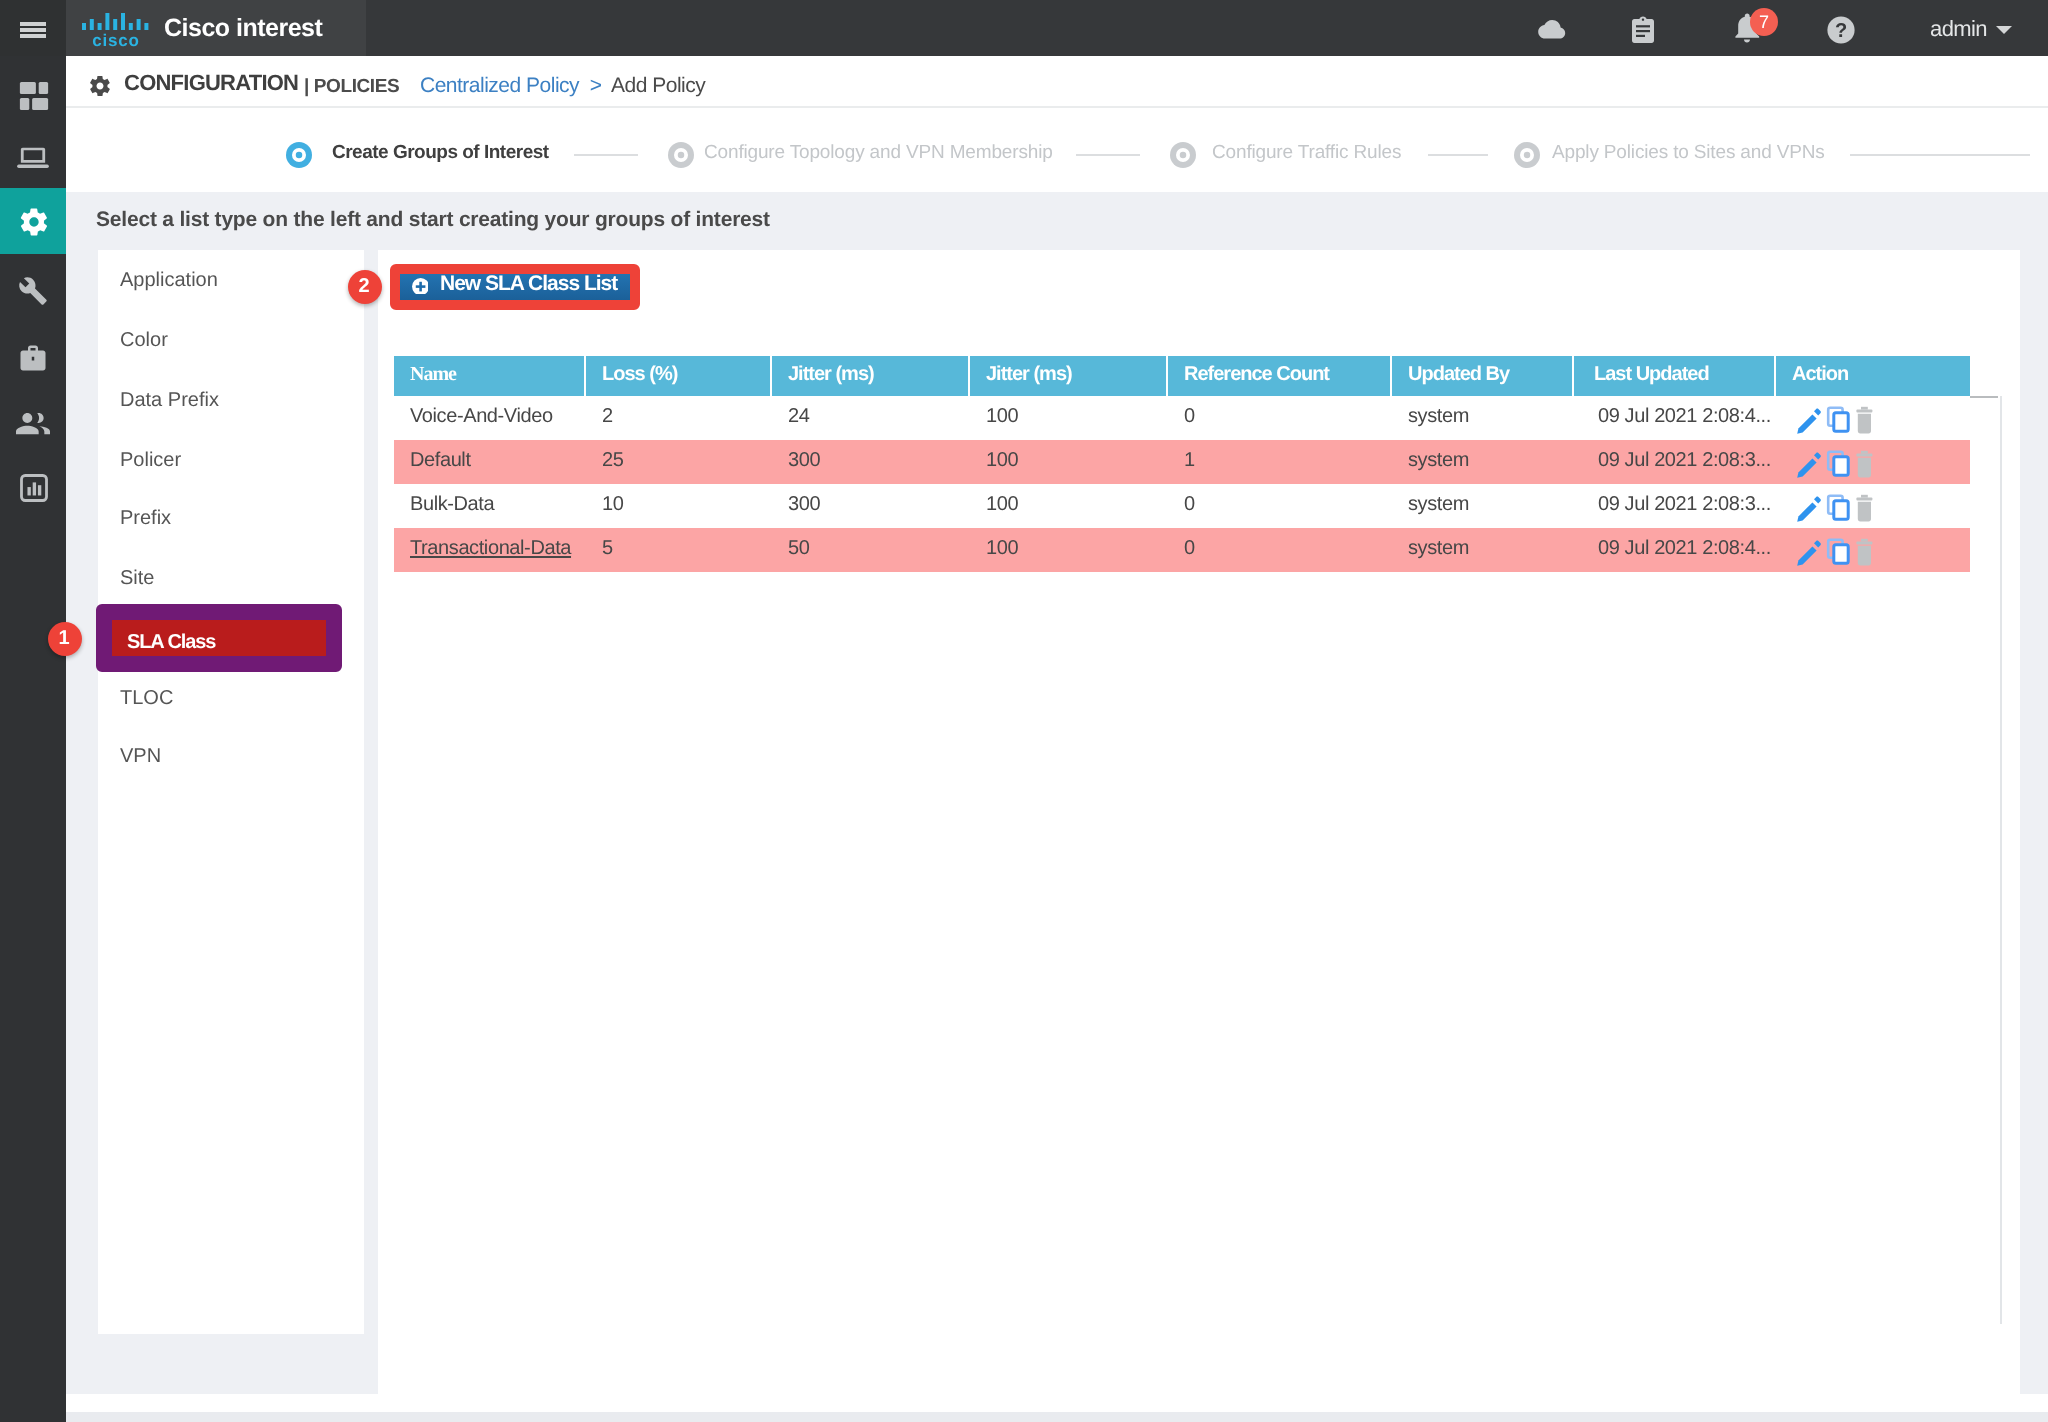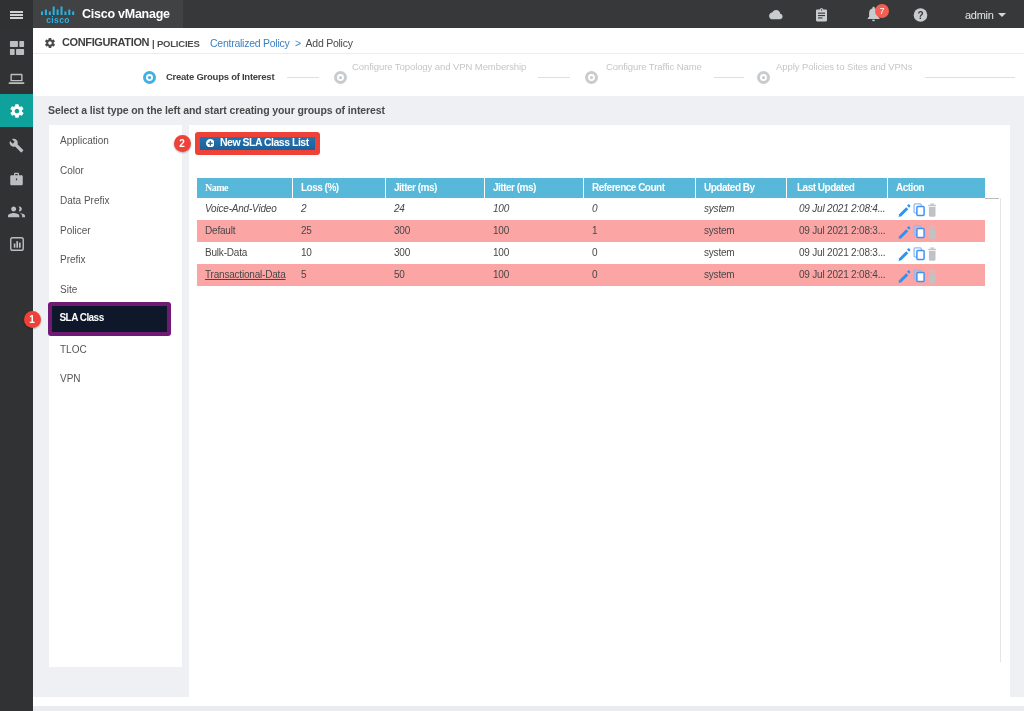--- a/index.html
+++ b/index.html
@@ -28,28 +28,28 @@
 #crumbbar .gear { position:absolute; left:11px; top:9px; }
 #conf { position:absolute; left:29px; top:8px; font-size:11px; font-weight:bold; color:#3f3f3f; letter-spacing:-0.38px;}
 #pol { position:absolute; left:119px; top:9.5px; font-size:9.5px; font-weight:bold; color:#4c4c4c; letter-spacing:-0.2px; }
 #crumbs { position:absolute; left:177px; top:9px; font-size:10.5px; color:#4a4a4a; letter-spacing:-0.25px; }
 #crumbs a { color:#3c80c3; text-decoration:none;margin-top:37px; }
 
 
 #stepbar { position:absolute; left:33px; top:54px; width:991px; height:42px; background:#fff; }
 .stepic { position:absolute; top:16.5px; }
 .steptxt-on  { position:absolute; top:17px; font-size:9.5px; font-weight:bold; color:#3f3f3f; white-space:nowrap; letter-spacing:-0.25px;}
-.steptxt-off { position:absolute; top:7px; font-size:9.5px; color:#c3c6c9; white-space:nowrap; letter-spacing:-0.08px;}
+.steptxt-off { position:absolute; top:17px; font-size:9.5px; color:#c3c6c9; white-space:nowrap; letter-spacing:-0.08px;}
 .stepline { position:absolute; top:22.5px; height:1px; background:#dcdee0; }
 
 
 #subhead { position:absolute; left:48px; top:103.5px; font-size:10.5px; font-weight:bold; color:#4a4a4a; letter-spacing:-0.1px; }
 #listpanel { position:absolute; left:49px; top:125px; width:133px; height:542px; background:#fff; }
 .litem { position:absolute; left:11px; font-size:10px; color:#555; line-height:12px;}
-#slabox { position:absolute; left:-1px; top:176.5px; width:123px; height:34.5px; border:4px solid #701a75; border-radius:3px; background:#0f172a; }
+#slabox { position:absolute; left:-1px; top:176.5px; width:123px; height:34.5px; border:8px solid #701a75; border-radius:3px; background:#b91c1c; }
 #slabox span { position:absolute; left:7.5px; top:6px; color:#fff; font-weight:bold; font-size:10px; letter-spacing:-0.55px; }
 .badge { position:absolute; width:17px; height:17px; border-radius:50%; background:#ee4238; color:#fff; font-size:10px; font-weight:bold; text-align:center; line-height:17px; box-shadow:0 1px 2px rgba(0,0,0,0.3); }
 
 #tablepanel { position:absolute; left:189px; top:125px; width:821px; height:632px; background:#fff; }
 #btnbox { position:absolute; left:6px; top:6.5px; width:125px; height:23.5px; border:5px solid #ee4238; border-radius:3px; background:linear-gradient(#2373b1,#1b6099); }
 #btnbox .btxt { position:absolute; left:20px; top:-0.5px; color:#fff; font-weight:bold; font-size:10.5px; white-space:nowrap; letter-spacing:-0.5px; }
 
 
 #tbl { position:absolute; left:8px; top:53px; width:805px; }
 #thead { position:absolute; left:0; top:0; height:20px; width:788px; background:#57b8d9; }
@@ -83,21 +83,21 @@
       <rect x="7.8" y="7.5" width="2" height="3.5"></rect>
       <rect x="11.7" y="2.5" width="2" height="8.5"></rect>
       <rect x="15.6" y="5.5" width="2" height="5.5"></rect>
       <rect x="19.5" y="2.5" width="2" height="8.5"></rect>
       <rect x="23.4" y="7.5" width="2" height="3.5"></rect>
       <rect x="27.3" y="5.5" width="2" height="5.5"></rect>
       <rect x="31.2" y="7.5" width="2" height="3.5"></rect>
     </g>
     <text x="17" y="19" fill="#2ab3e2" font-size="8.5" font-weight="bold" text-anchor="middle" letter-spacing="0.4" font-family="Liberation Sans">cisco</text>
   </svg>
-  <div id="vmanage">Cisco vManage</div>
+  <div id="vmanage">Cisco interest</div>
 
   <svg class="topicon" style="left:766px" width="18" height="28" viewBox="0 0 18 28">
     <path fill="#c9ccce" d="M14.3 13.7c-0.25-2.1-2-3.7-4.2-3.7-1.7 0-3.2 1-3.9 2.5-1.7 0.2-3.1 1.6-3.1 3.4 0 1.9 1.5 3.4 3.4 3.4h7.3c1.5 0 2.8-1.2 2.8-2.8 0-1.4-1-2.6-2.3-2.8z"></path>
   </svg>
 
   <svg class="topicon" style="left:814px" width="14" height="28" viewBox="0 0 14 28">
     <path fill="#c9ccce" d="M11.8 9.5H9.3c-0.2-0.7-0.9-1.2-1.8-1.2s-1.6 0.5-1.8 1.2H3.2c-0.7 0-1.2 0.5-1.2 1.2v9.6c0 0.7 0.5 1.2 1.2 1.2h8.6c0.7 0 1.2-0.5 1.2-1.2v-9.6c0-0.7-0.5-1.2-1.2-1.2zM7.5 9.3c0.35 0 0.6 0.25 0.6 0.6s-0.25 0.6-0.6 0.6-0.6-0.25-0.6-0.6 0.25-0.6 0.6-0.6z"></path>
     <g fill="#36383a">
         <rect x="4" y="12.6" width="7" height="1.1"></rect>
         <rect x="4" y="15" width="7" height="1.1"></rect>
@@ -185,21 +185,21 @@
       <circle cx="8" cy="8" r="4.3" fill="#fff"></circle>
       <circle cx="8" cy="8" r="2" fill="#c9cccf"></circle>
     </svg>
   <span class="steptxt-off" style="left:319px">Configure Topology and VPN Membership</span>
   <div class="stepline" style="left:505px; width:32px;"></div>
   <svg class="stepic" style="left:551.5px" width="13" height="13" viewBox="0 0 16 16">
       <circle cx="8" cy="8" r="8" fill="#c9cccf"></circle>
       <circle cx="8" cy="8" r="4.3" fill="#fff"></circle>
       <circle cx="8" cy="8" r="2" fill="#c9cccf"></circle>
     </svg>
-  <span class="steptxt-off" style="left:573px">Configure Traffic Name</span>
+  <span class="steptxt-off" style="left:573px">Configure Traffic Rules</span>
   <div class="stepline" style="left:681px; width:30px;"></div>
   <svg class="stepic" style="left:724px" width="13" height="13" viewBox="0 0 16 16">
       <circle cx="8" cy="8" r="8" fill="#c9cccf"></circle>
       <circle cx="8" cy="8" r="4.3" fill="#fff"></circle>
       <circle cx="8" cy="8" r="2" fill="#c9cccf"></circle>
     </svg>
   <span class="steptxt-off" style="left:743px">Apply Policies to Sites and VPNs</span>
   <div class="stepline" style="left:892px; width:90px;"></div>
 </div>
 
@@ -237,21 +237,21 @@
       <div class="th" style="left:96px; width:93px;">Loss (%)</div>
       <div class="th" style="left:189px; width:99px;">Jitter (ms)</div>
       <div class="th" style="left:288px; width:99px;">Jitter (ms)</div>
       <div class="th" style="left:387px; width:112px;">Reference Count</div>
       <div class="th" style="left:499px; width:91px;">Updated By</div>
       <div class="th" style="left:590px; width:101px; padding-left:10px;">Last Updated</div>
       <div class="th" style="left:691px; width:97px; border-right:none;">Action</div>
     </div>
     <div id="hext"></div>
     <div id="rows">
-        <div class="row" style="top:20px;font-style:italic;">
+        <div class="row" style="top:20px;">
           <div class="td" style="left:0px; width:96px; padding-left:8px;">Voice-And-Video</div>
           <div class="td" style="left:96px; width:93px; padding-left:8px;">2</div>
           <div class="td" style="left:189px; width:99px; padding-left:8px;">24</div>
           <div class="td" style="left:288px; width:99px; padding-left:8px;">100</div>
           <div class="td" style="left:387px; width:112px; padding-left:8px;">0</div>
           <div class="td" style="left:499px; width:91px; padding-left:8px;">system</div>
           <div class="td" style="left:590px; width:101px; padding-left:12px;">09 Jul 2021 2:08:4...</div>
           <div class="td" style="left:691px; width:97px; padding-left:9px;"><svg width="42" height="20" viewBox="0 0 42 20" style="vertical-align:top; margin-top:1px">
               <g fill="#2e93ee">
                 <path d="M2.2 15.2 l7.0-7.0 2.1 2.1 -7.0 7.0 -2.7 0.6z"></path>

